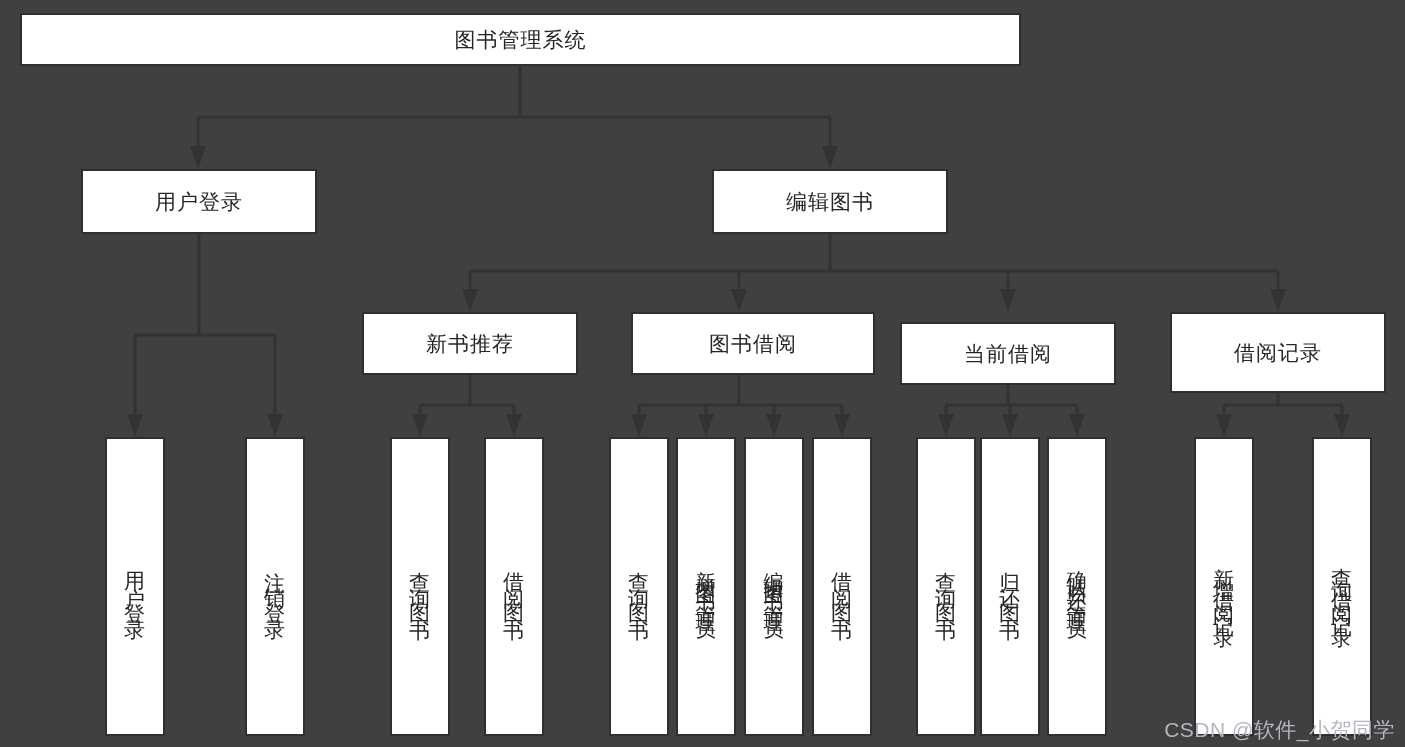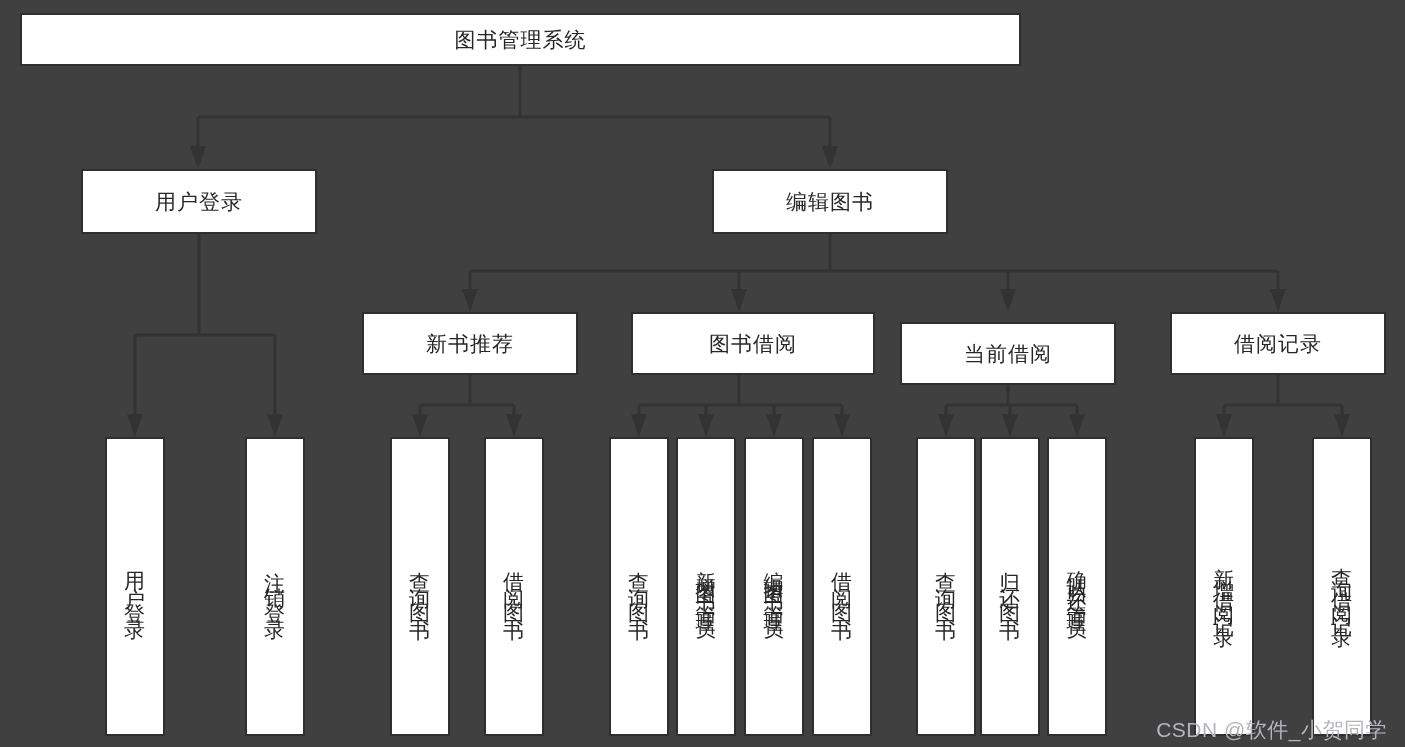--- a/index.html
+++ b/index.html
@@ -12,21 +12,21 @@
     position:absolute; box-sizing:border-box; background:#ffffff;
     border:2.5px solid #2f2f2f; display:flex; align-items:center; justify-content:center;
     color:#262626; z-index:2; text-align:center;
   }
   .hlabel { font-size:21px; letter-spacing:1px; white-space:nowrap; }
   .vlabel {
     writing-mode:vertical-rl; text-orientation:mixed;
     font-size:21px; letter-spacing:16px; line-height:1;
   }
   .watermark {
-    position:absolute; right:18px; top:716px; z-index:3;
+    position:absolute; right:10px; top:716px; z-index:3;
     color:#b4b5bc; font-size:21px; letter-spacing:0.5px; white-space:nowrap;
   }
 </style>
 </head>
 <body>
 
 <div class="canvas">
 
   <svg class="connectors" width="1405" height="747" viewBox="0 0 1405 747">
     <path id="trunks" fill="none" stroke="#333333" stroke-width="3" d="M520 66 V117 M198 117 H830
@@ -91,21 +91,21 @@
 
   <div class="node" style="left:362px; top:312px; width:216px; height:63px;">
     <span class="hlabel">新书推荐</span>
   </div>
   <div class="node" style="left:631px; top:312px; width:244px; height:63px;">
     <span class="hlabel">图书借阅</span>
   </div>
   <div class="node" style="left:900px; top:322px; width:216px; height:63px;">
     <span class="hlabel">当前借阅</span>
   </div>
-  <div class="node" style="left:1170px; top:312px; width:216px; height:63px;">
+  <div class="node" style="left:1170px; top:312px; width:216px; height:81px;">
     <span class="hlabel">借阅记录</span>
   </div>
 
   <div class="node" style="left:105px; top:437px; width:60px; height:299px;">
     <span class="vlabel" style="letter-spacing: 16px;">用户登录</span>
   </div>
   <div class="node" style="left:245px; top:437px; width:60px; height:299px;">
     <span class="vlabel" style="letter-spacing: 16px;">注销登录</span>
   </div>
 

